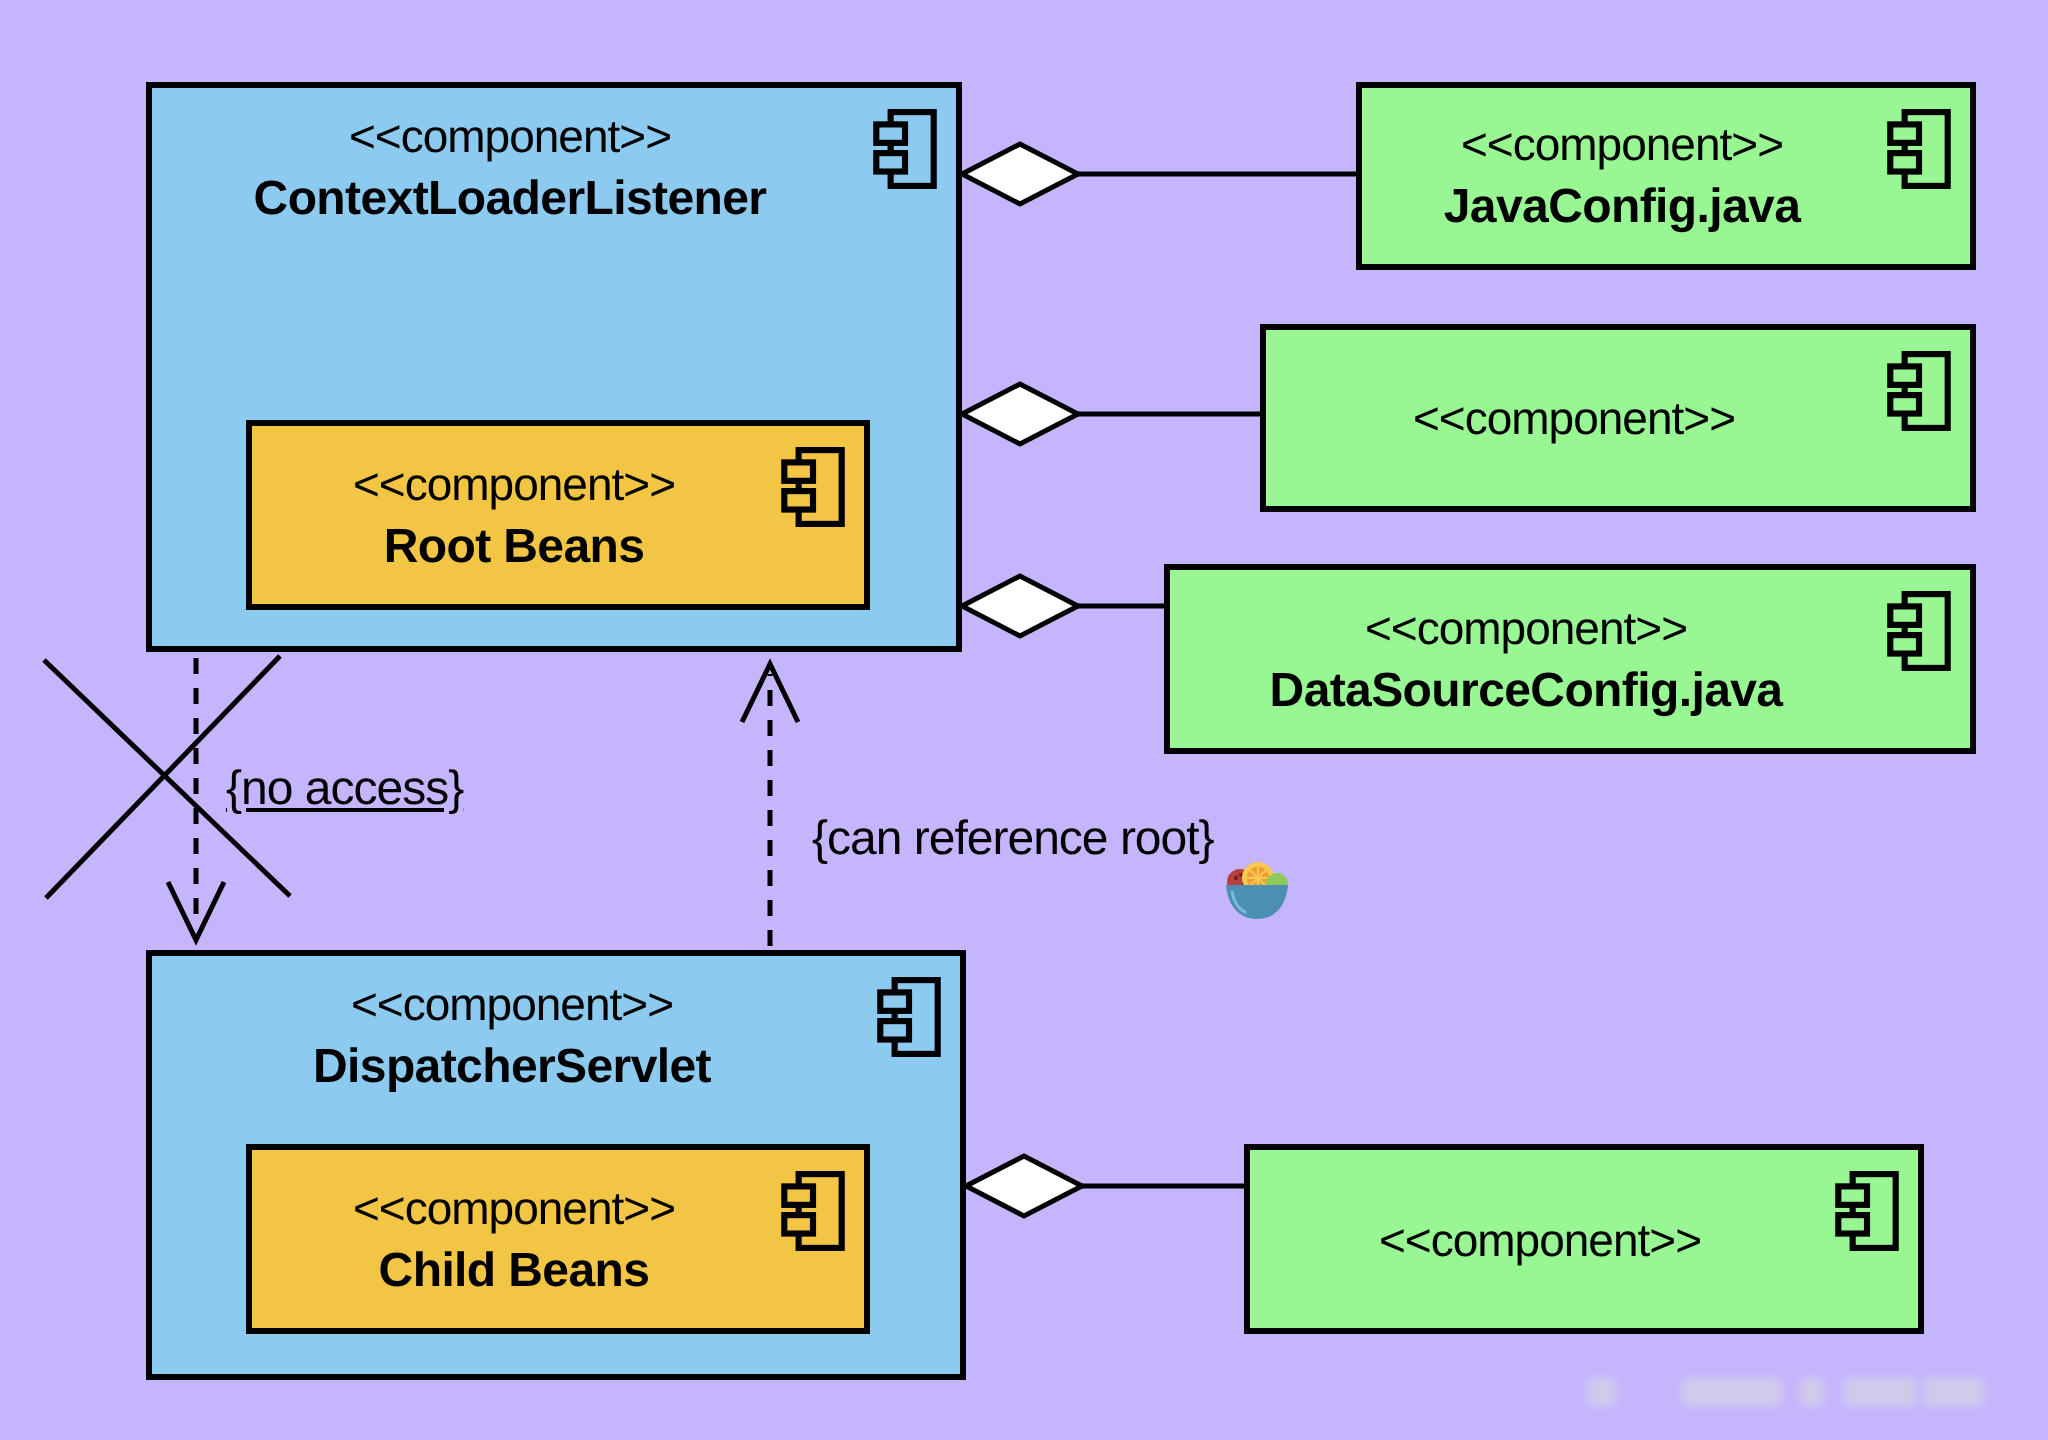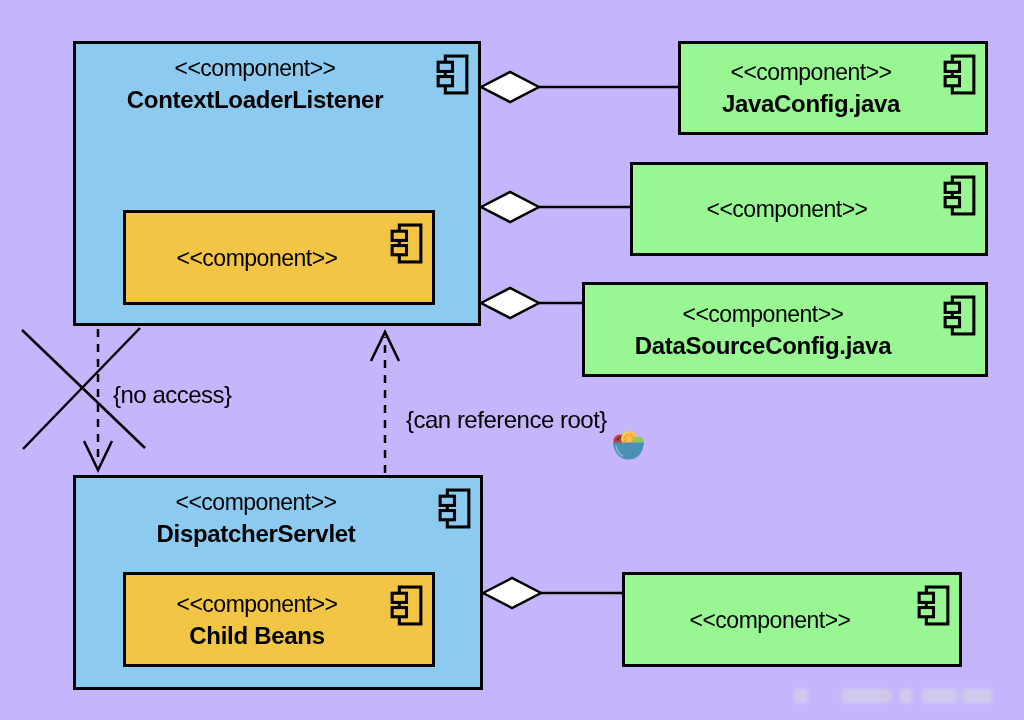--- a/index.html
+++ b/index.html
@@ -43,20 +43,21 @@
     </div>
     <svg class="comp-icon" viewBox="0 0 32 40">
       <rect class="body" x="9" y="2" width="21" height="36"></rect>
       <rect class="tab tab-blue" x="2" y="8" width="14" height="9"></rect>
       <rect class="tab tab-blue" x="2" y="22" width="14" height="9"></rect>
     </svg>
 
     <div class="box fill-orange" style="left:47px;top:166px;width:312px;height:95px;">
       <div class="labels mid">
         <div class="stereo">&lt;&lt;component&gt;&gt;</div>
+        <div class="cname">Root Beans</div>
       </div>
       <svg class="comp-icon" viewBox="0 0 32 40">
         <rect class="body" x="9" y="2" width="21" height="36"></rect>
         <rect class="tab tab-orange" x="2" y="8" width="14" height="9"></rect>
         <rect class="tab tab-orange" x="2" y="22" width="14" height="9"></rect>
       </svg>
     </div>
   </div>
 
   <div class="box fill-blue" style="left:73px;top:475px;width:410px;height:215px;">
@@ -146,21 +147,21 @@
     <line x1="98" y1="329" x2="98" y2="464" stroke="#000" stroke-width="2.5" stroke-dasharray="8 7"></line>
     <polyline points="84,441 98,470 112,441" fill="none" stroke="#000" stroke-width="2.5"></polyline>
 
     <line x1="22" y1="330" x2="145" y2="448" stroke="#000" stroke-width="2.5"></line>
     <line x1="140" y1="328" x2="23" y2="449" stroke="#000" stroke-width="2.5"></line>
 
     <line x1="385" y1="473" x2="385" y2="337" stroke="#000" stroke-width="2.5" stroke-dasharray="8 7"></line>
     <polyline points="371,361 385,332 399,361" fill="none" stroke="#000" stroke-width="2.5"></polyline>
   </svg>
 
-  <div class="note-label" style="left:113px;top:381px;">{no access}</div>
+  <div class="note-label" style="left:113px;top:381px;text-decoration:underline;">{no access}</div>
   <div class="note-label" style="left:406px;top:406px;">{can reference root}</div>
 
   <svg class="fruit-bowl" viewBox="0 0 34 32">
     <circle cx="8.5" cy="12" r="6.5" fill="#B5413C"></circle>
     <circle cx="6.5" cy="10" r="1.1" fill="#6E1F1D"></circle>
     <circle cx="10.5" cy="13" r="1.1" fill="#6E1F1D"></circle>
     <circle cx="9" cy="8.5" r="1" fill="#6E1F1D"></circle>
     <circle cx="17.5" cy="10" r="8" fill="#F7C94F"></circle>
     <circle cx="17.5" cy="10" r="5.6" fill="#EF9D3A"></circle>
     <path d="M17.5,4.4 V15.6 M11.9,10 H23.1 M13.5,6 L21.5,14 M21.5,6 L13.5,14" stroke="#F7C94F" stroke-width="1.1" fill="none"></path>

